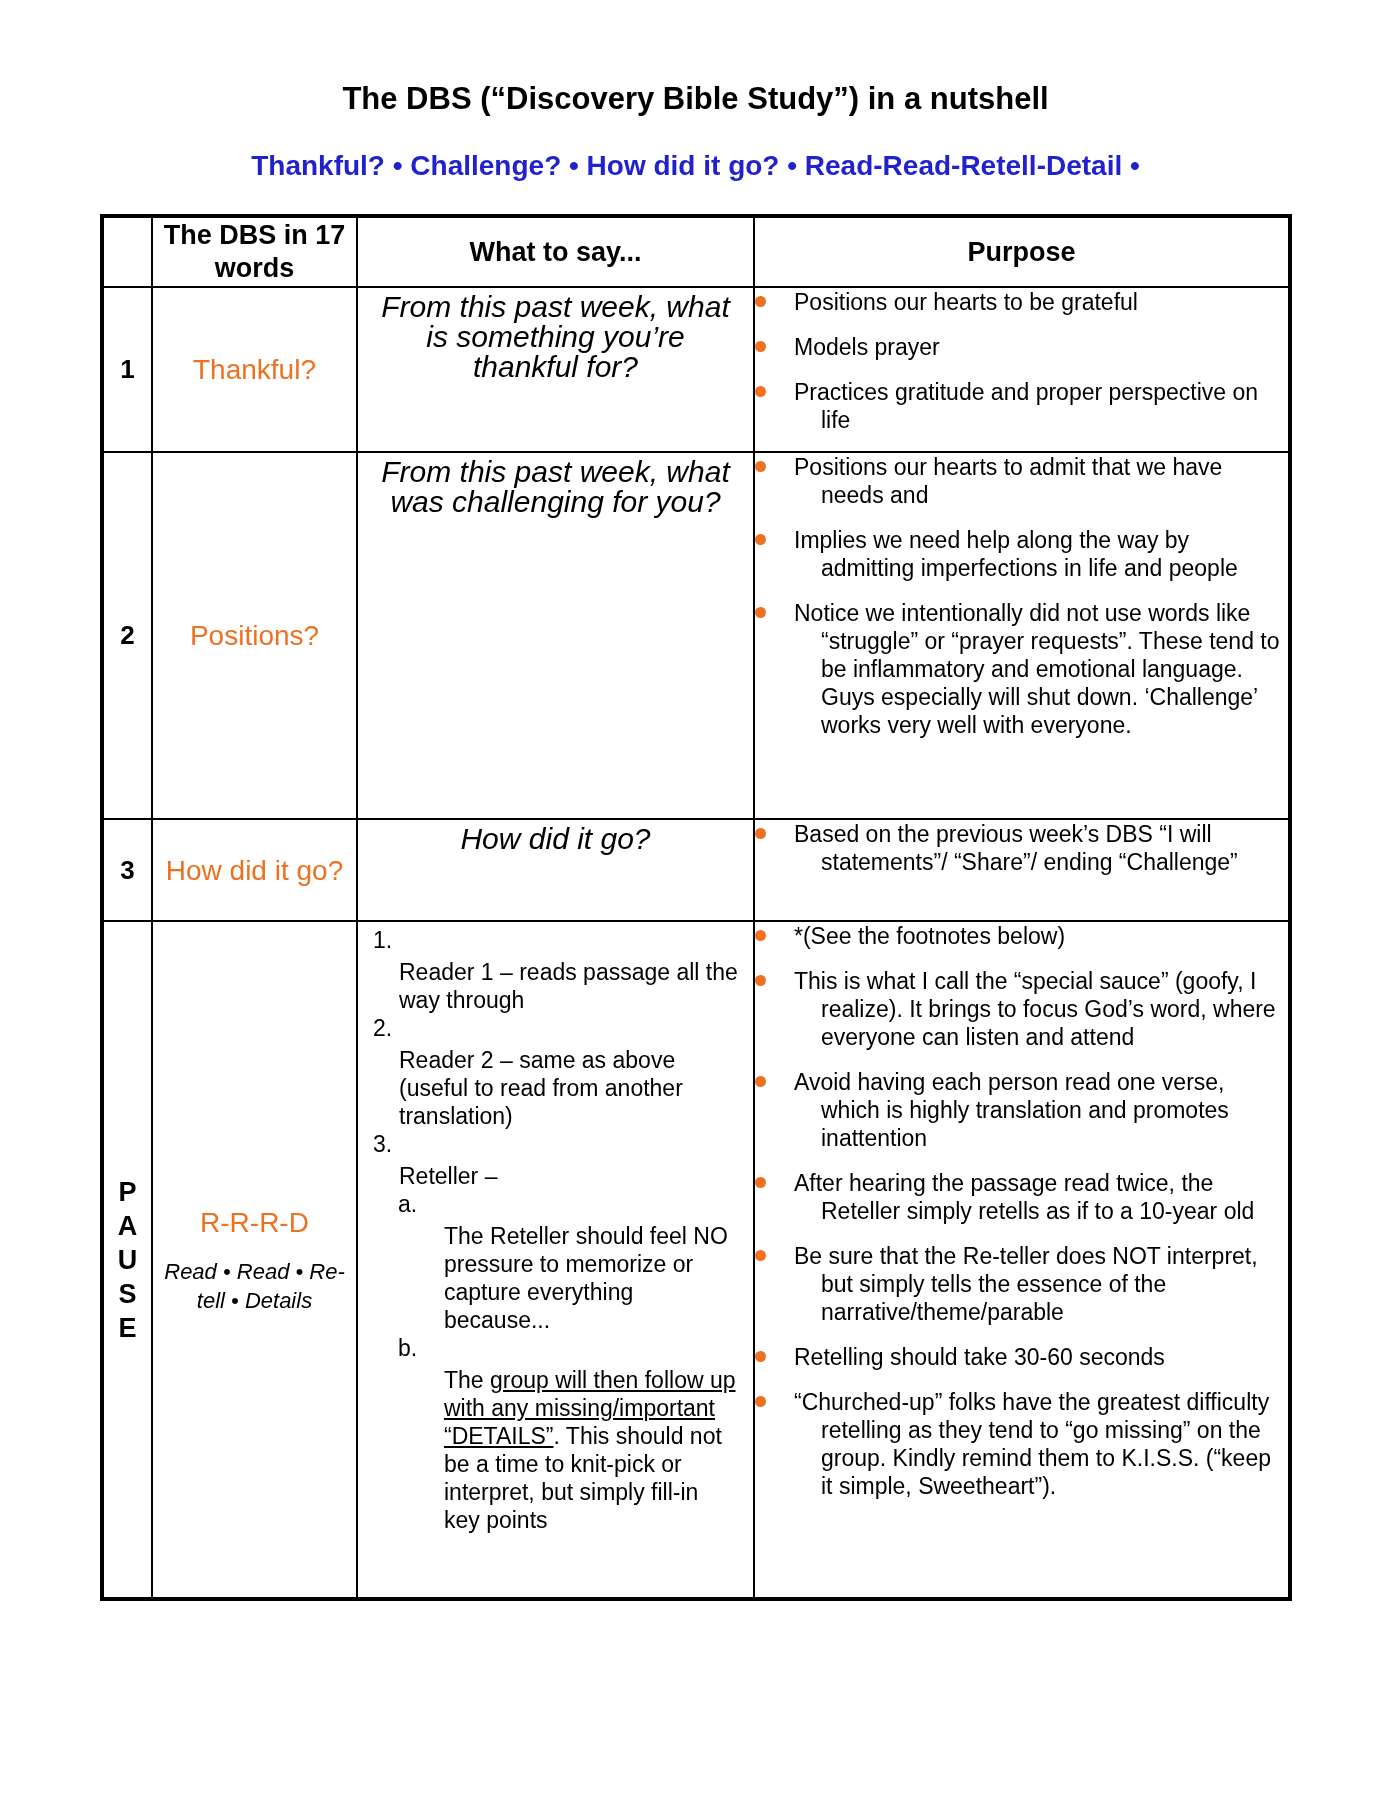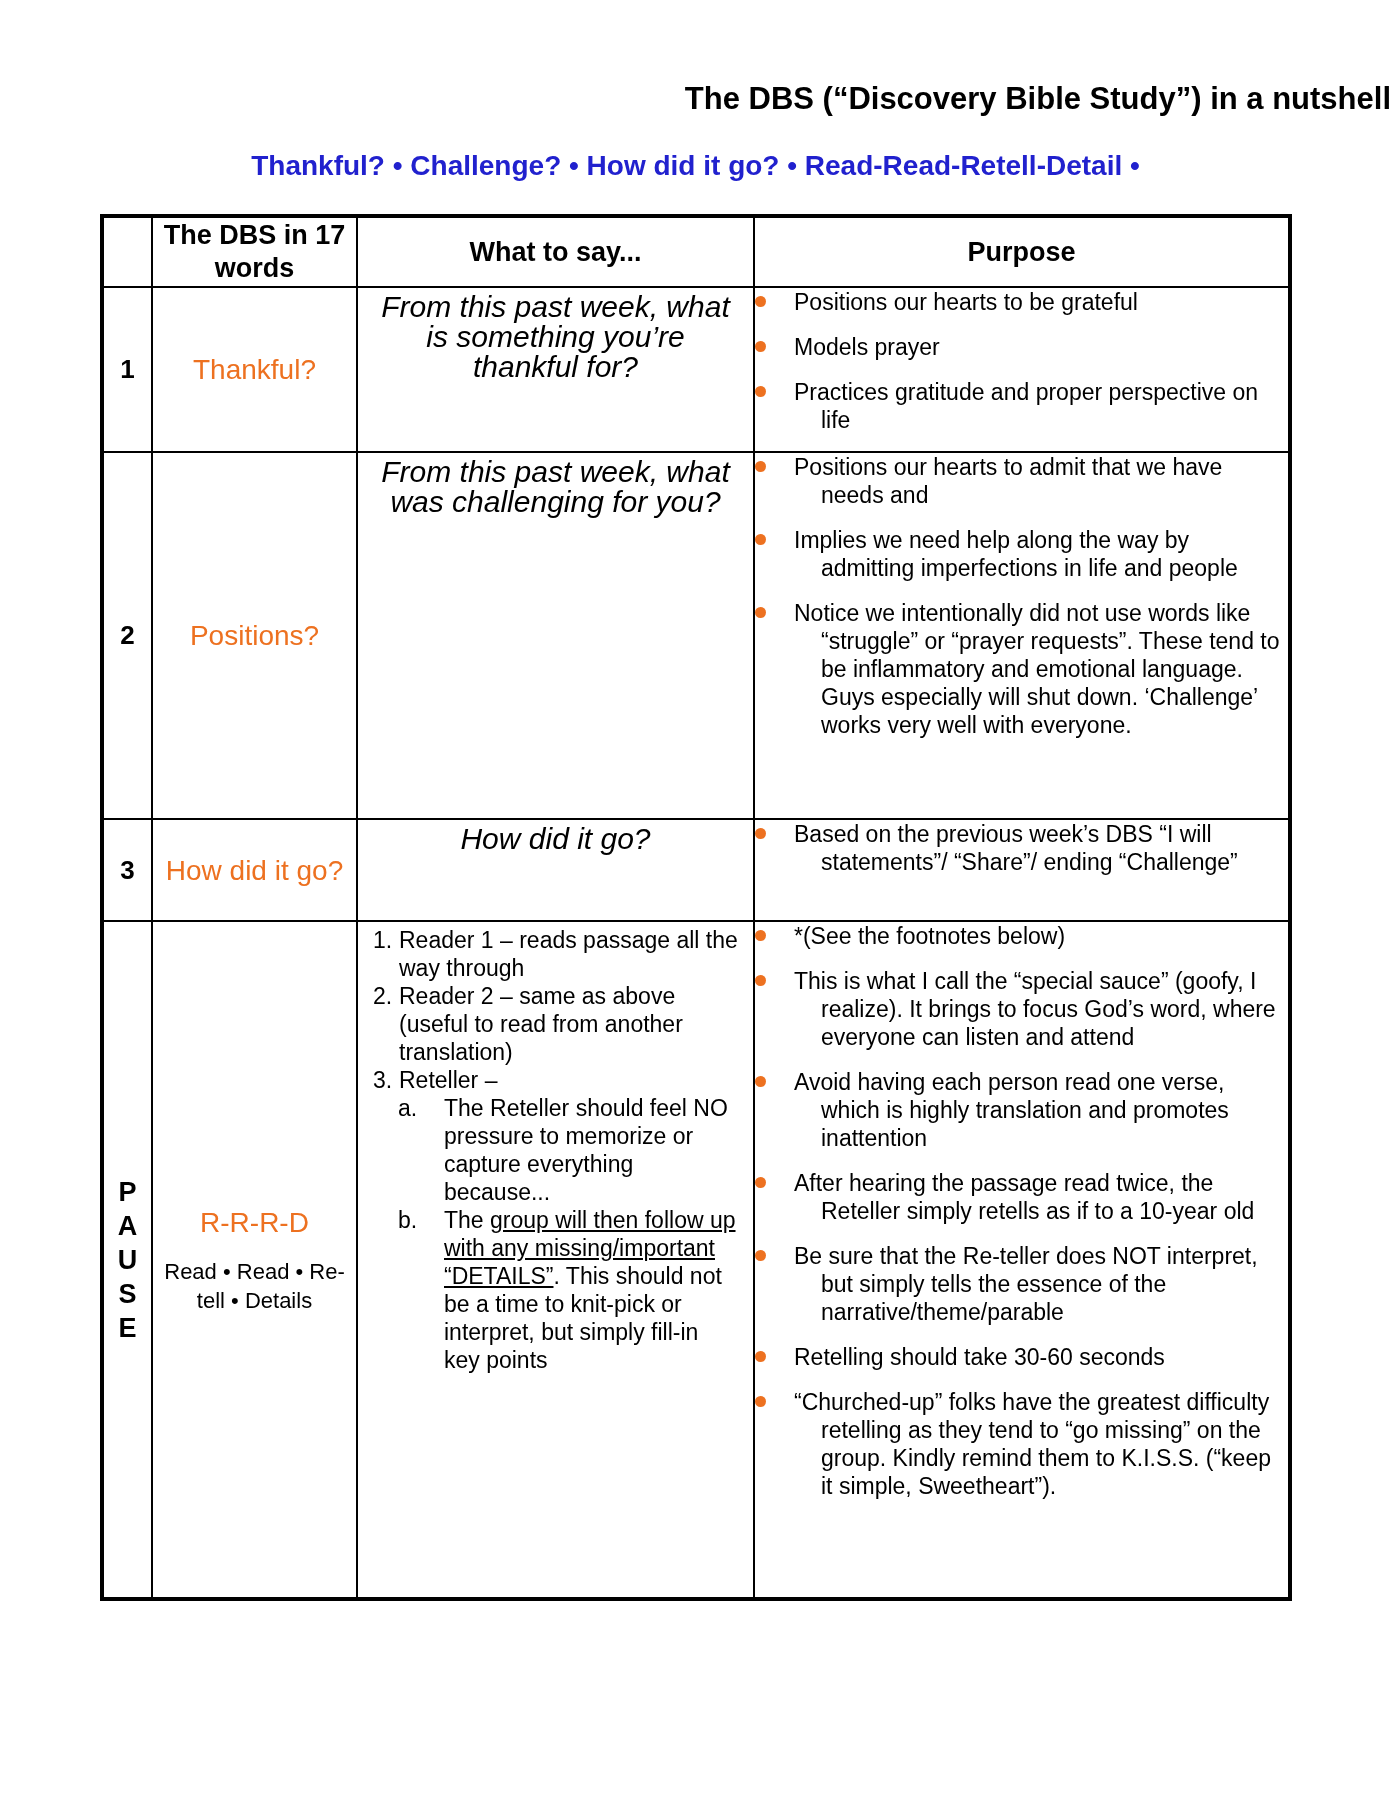--- a/index.html
+++ b/index.html
@@ -13,21 +13,21 @@
     color: #000000;
   }
   :root {
     --accent: #ED7120;
     --blue: #2121CE;
     --border: #000000;
   }
   .doc-title {
     padding-top: 80px;
     margin: 0;
-    text-align: right;
+    text-align: center;
     font-size: 31px;
     line-height: 38px;
     font-weight: bold;
     color: #000;
   }
   .doc-subtitle {
     margin-top: 30px;
     text-align: center;
     font-weight: bold;
     font-size: 28px;
@@ -75,20 +75,21 @@
     text-align: center;
     vertical-align: middle;
     color: var(--accent);
     font-size: 28px;
     line-height: 37px;
     padding: 0 22px;
     margin-left: 18px;
   }
   .word-caption {
     color: #000;
+    font-style: italic;
     font-size: 22px;
     line-height: 29px;
     margin-top: 16px;
   }
   .cell-say {
     vertical-align: top;
     padding: 6px 6px 6px 2px;
   }
   .question {
     font-style: italic;
@@ -99,21 +100,21 @@
   }
   .steps { padding-top: 4px; }
   .step {
     display: flex;
     font-size: 23px;
     line-height: 28px;
   }
   .step-marker { flex: none; }
   .step-l1 .step-marker { margin-left: 15px; width: 26px; }
   .step-l2 .step-marker { margin-left: 40px; width: 46px; }
-  .step-text { flex: 1; padding-right: 14px; }
+  .step-text { flex: 1; padding-right: 14px; margin-top: 32px; }
   .seg-u { text-decoration: underline; }
 
   .cell-purpose {
     vertical-align: top;
     padding: 12px 8px 2px 16px;
     font-size: 23px;
     line-height: 28px;
   }
   .p-bullet {
     display: flex;

